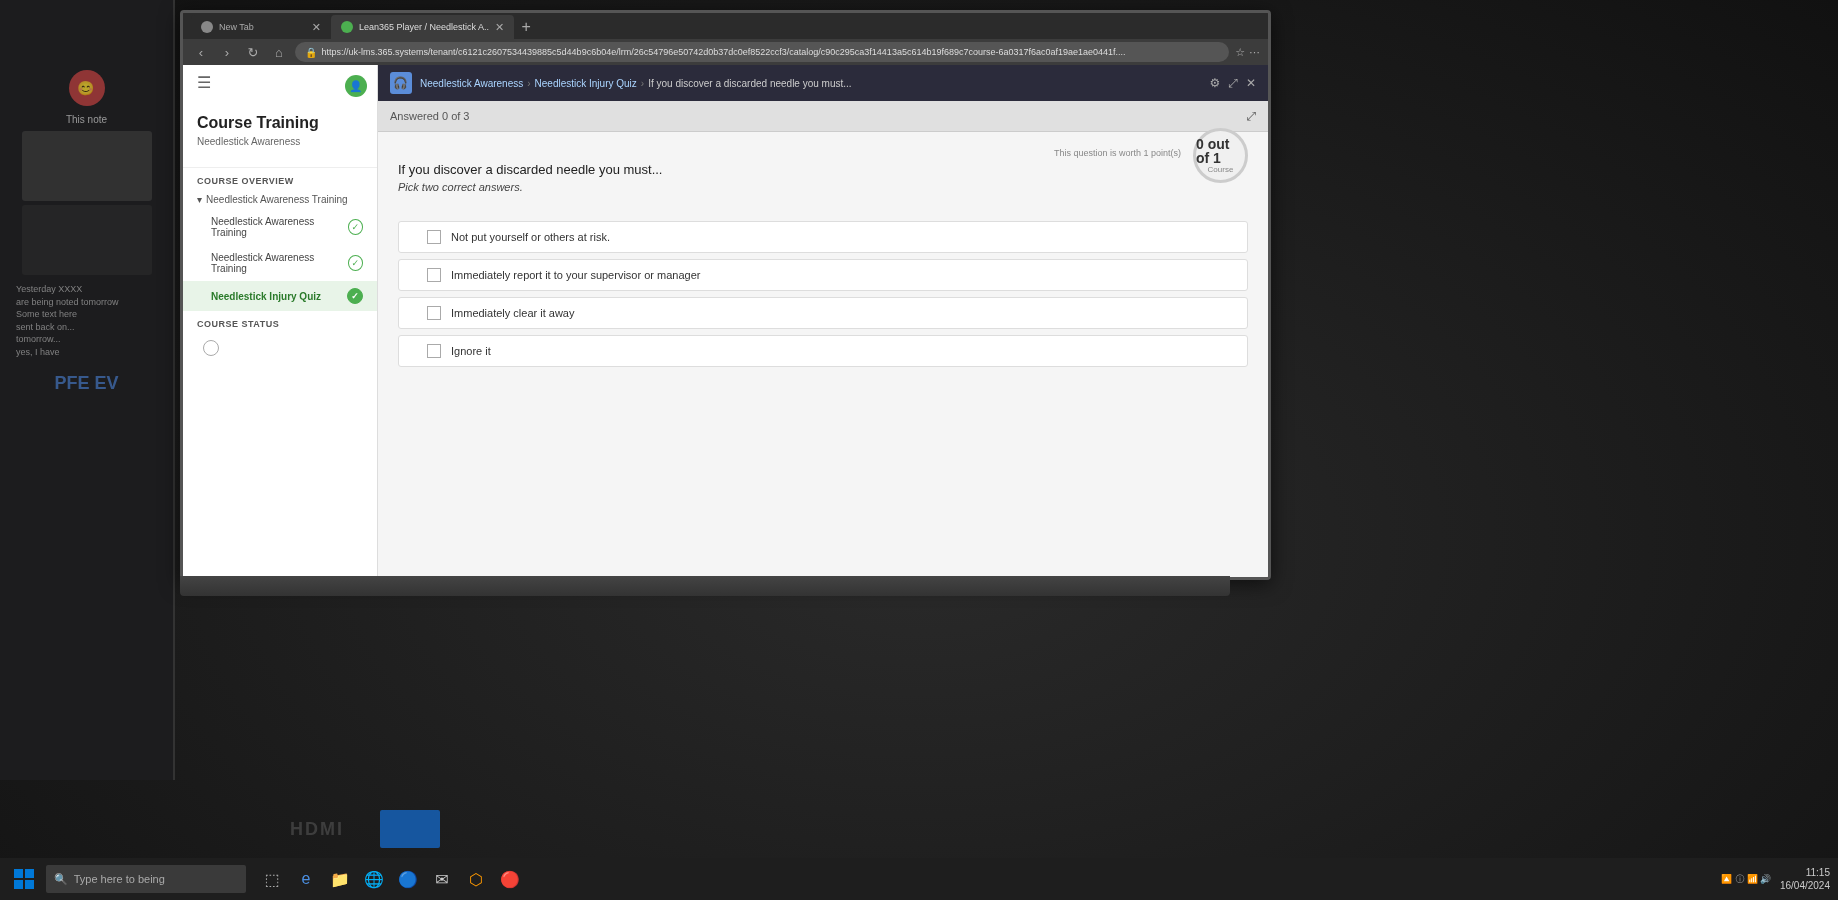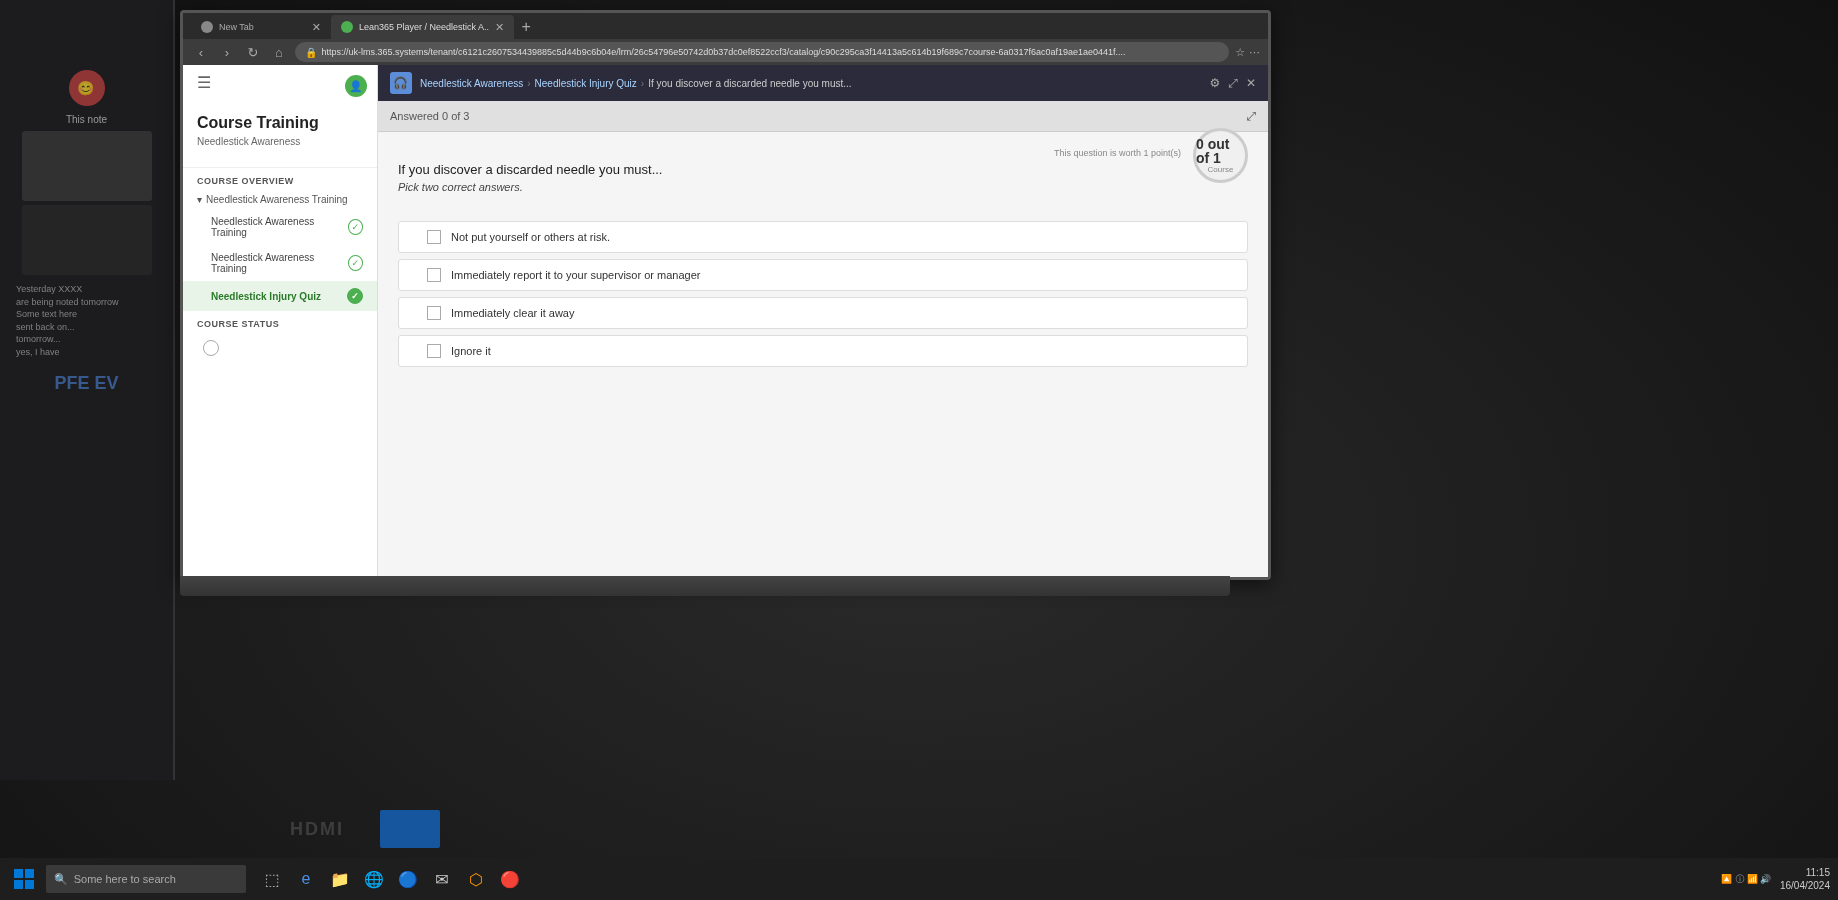--- a/index.html
+++ b/index.html
@@ -702,21 +702,21 @@
     <div class="win-logo">
       <div class="win-tile"></div>
       <div class="win-tile"></div>
       <div class="win-tile"></div>
       <div class="win-tile"></div>
     </div>
   </div>
 
   <div class="search-bar">
     <span>🔍</span>
-    <span>Some here to search</span>
+    <span>Type here to being</span>
   </div>
 
   <div class="taskbar-apps">
     <div class="taskbar-app" style="font-size:16px; color:#aaa;">⬚</div>
     <div class="taskbar-app" style="font-size:16px; color:#4b8fe2;">e</div>
     <div class="taskbar-app" style="font-size:16px;">📁</div>
     <div class="taskbar-app" style="font-size:16px; color:#4ecdc4;">🌐</div>
     <div class="taskbar-app" style="font-size:16px;">🔵</div>
     <div class="taskbar-app" style="font-size:16px; color:#ccc;">✉</div>
     <div class="taskbar-app" style="font-size:16px; color:#f90;">⬡</div>

